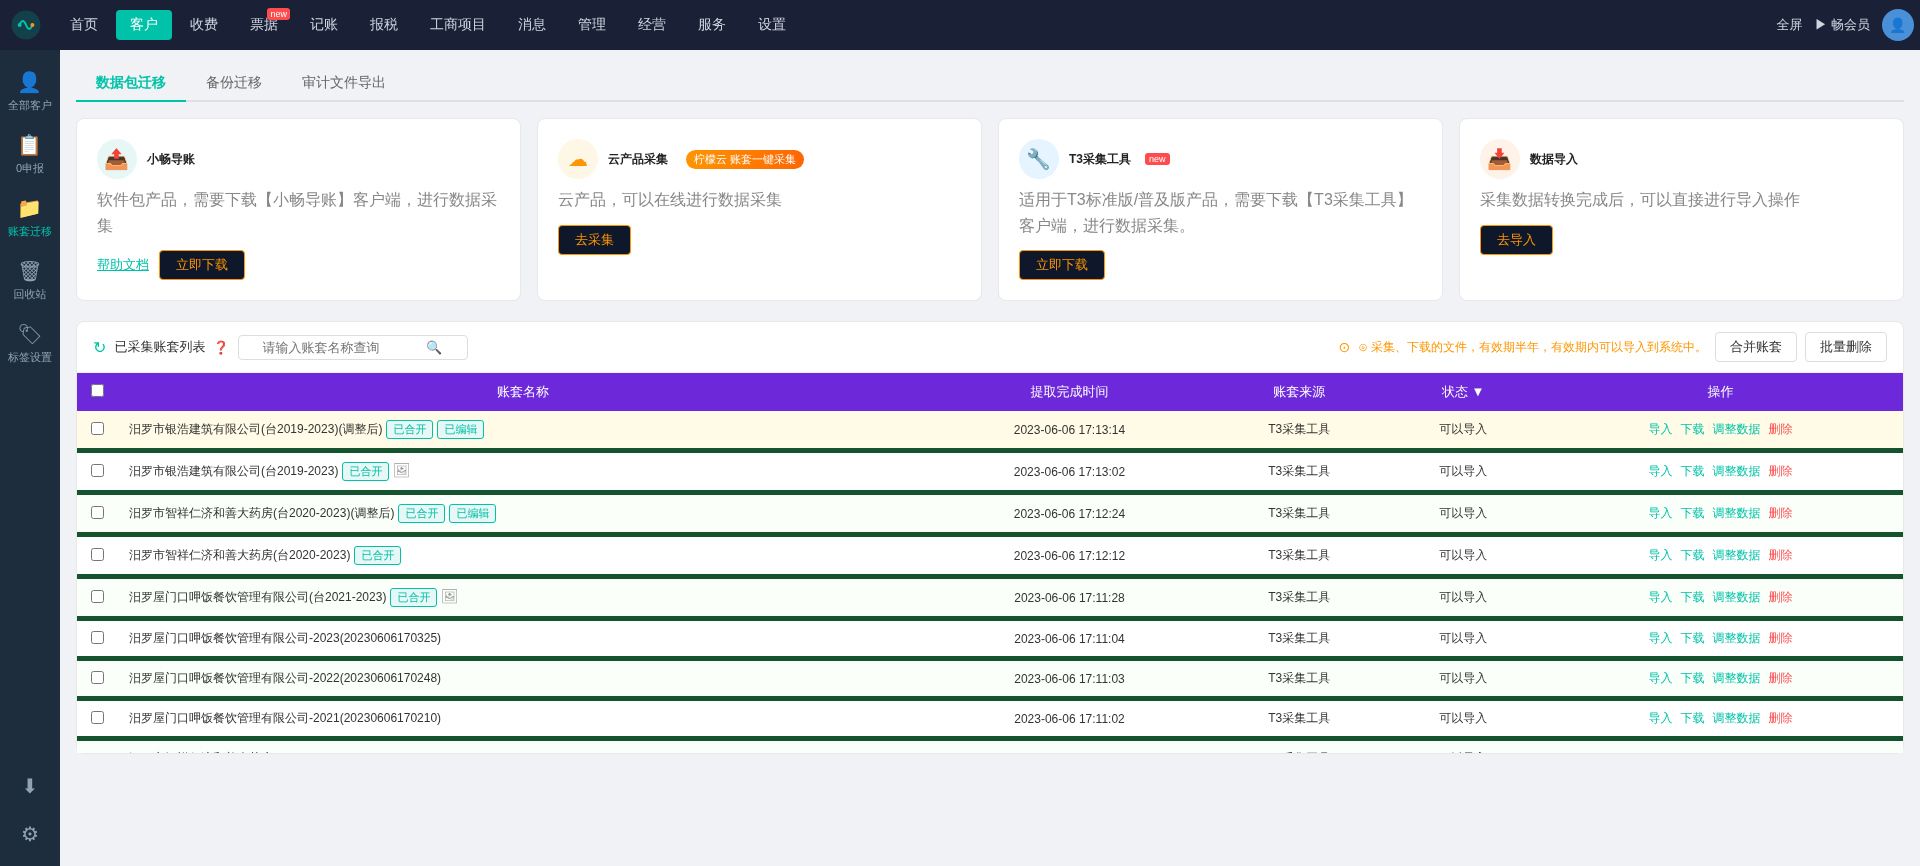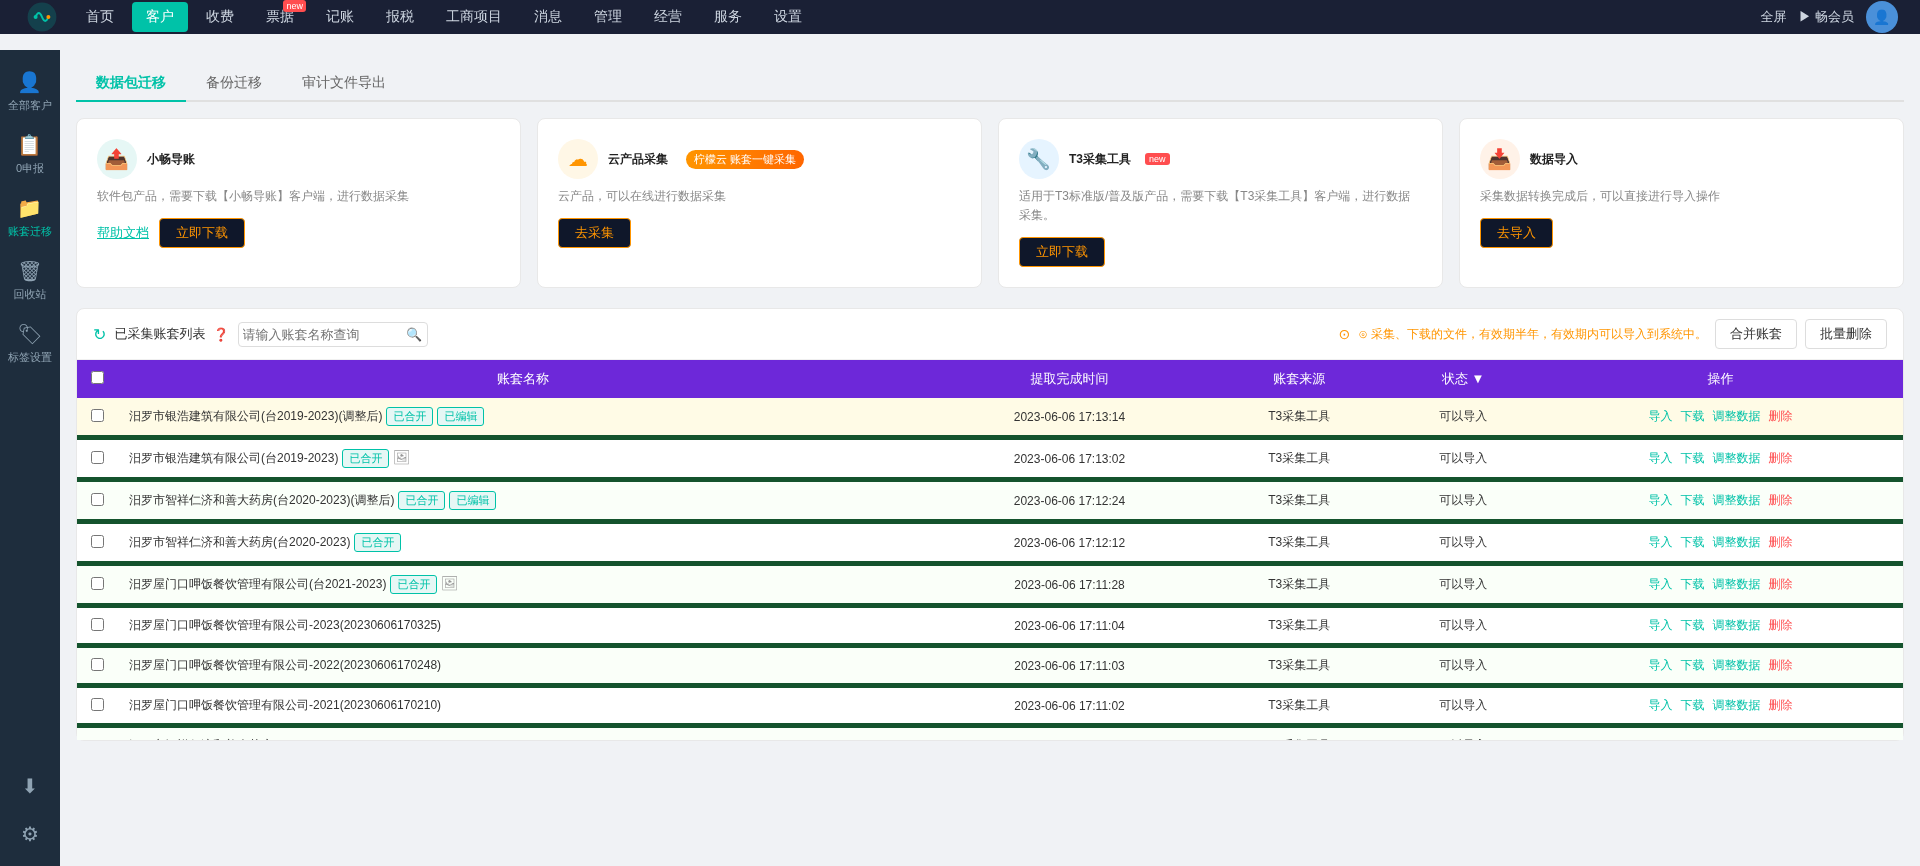--- a/index.html
+++ b/index.html
@@ -1,24 +1,24 @@
 <!DOCTYPE html>
 <html><head>
   <meta charset="utf-8">
   <style>
     * { box-sizing: border-box; margin: 0; padding: 0; }
     body { font-family: 'Microsoft YaHei', Arial, sans-serif; font-size: 13px; background: #f0f2f5; color: #333; overflow: hidden; height: 866px; }
 
     
     .top-nav {
-      height: 34px;
+      height: 50px;
       background: #1a2035;
       display: flex;
       align-items: center;
-      padding: 0 22px;
+      padding: 0 6px;
       position: fixed;
       top: 0; left: 0; right: 0;
       z-index: 100;
     }
     .top-nav .logo {
       width: 40px;
       height: 40px;
       display: flex;
       align-items: center;
       justify-content: center;
@@ -182,21 +182,21 @@
       margin-left: 8px;
     }
     .card-new-badge {
       background: #ff4d4f;
       color: #fff;
       font-size: 9px;
       padding: 1px 4px;
       border-radius: 3px;
       margin-left: 4px;
     }
-    .card-desc { color: #888; font-size: 12px; line-height: 1.6; }
+    .card-desc { color: #888; font-size: 16px; line-height: 1.6; }
     .card-actions { display: flex; gap: 10px; margin-top: 4px; align-items: center; }
     .btn-link { color: #00c2a8; font-size: 13px; cursor: pointer; text-decoration: underline; }
     .btn-outline {
       border: 1px solid #ff9500;
       color: #ff9500;
       background: #0f172a;
       padding: 5px 16px;
       border-radius: 4px;
       cursor: pointer;
       font-size: 13px;
@@ -211,21 +211,21 @@
       gap: 8px;
       border-bottom: 1px solid #f0f0f0;
     }
     .toolbar-left { display: flex; align-items: center; gap: 8px; flex: 1; }
     .toolbar-right { display: flex; align-items: center; gap: 8px; }
     .search-box {
       display: flex;
       align-items: center;
       border: 1px solid #ddd;
       border-radius: 4px;
-      padding: 4px 4px;
+      padding: 4px 24px;
       gap: 4px;
       background: #fff;
     }
     .search-box input {
       border: none;
       outline: none;
       font-size: 13px;
       width: 160px;
       color: #999;
     }

